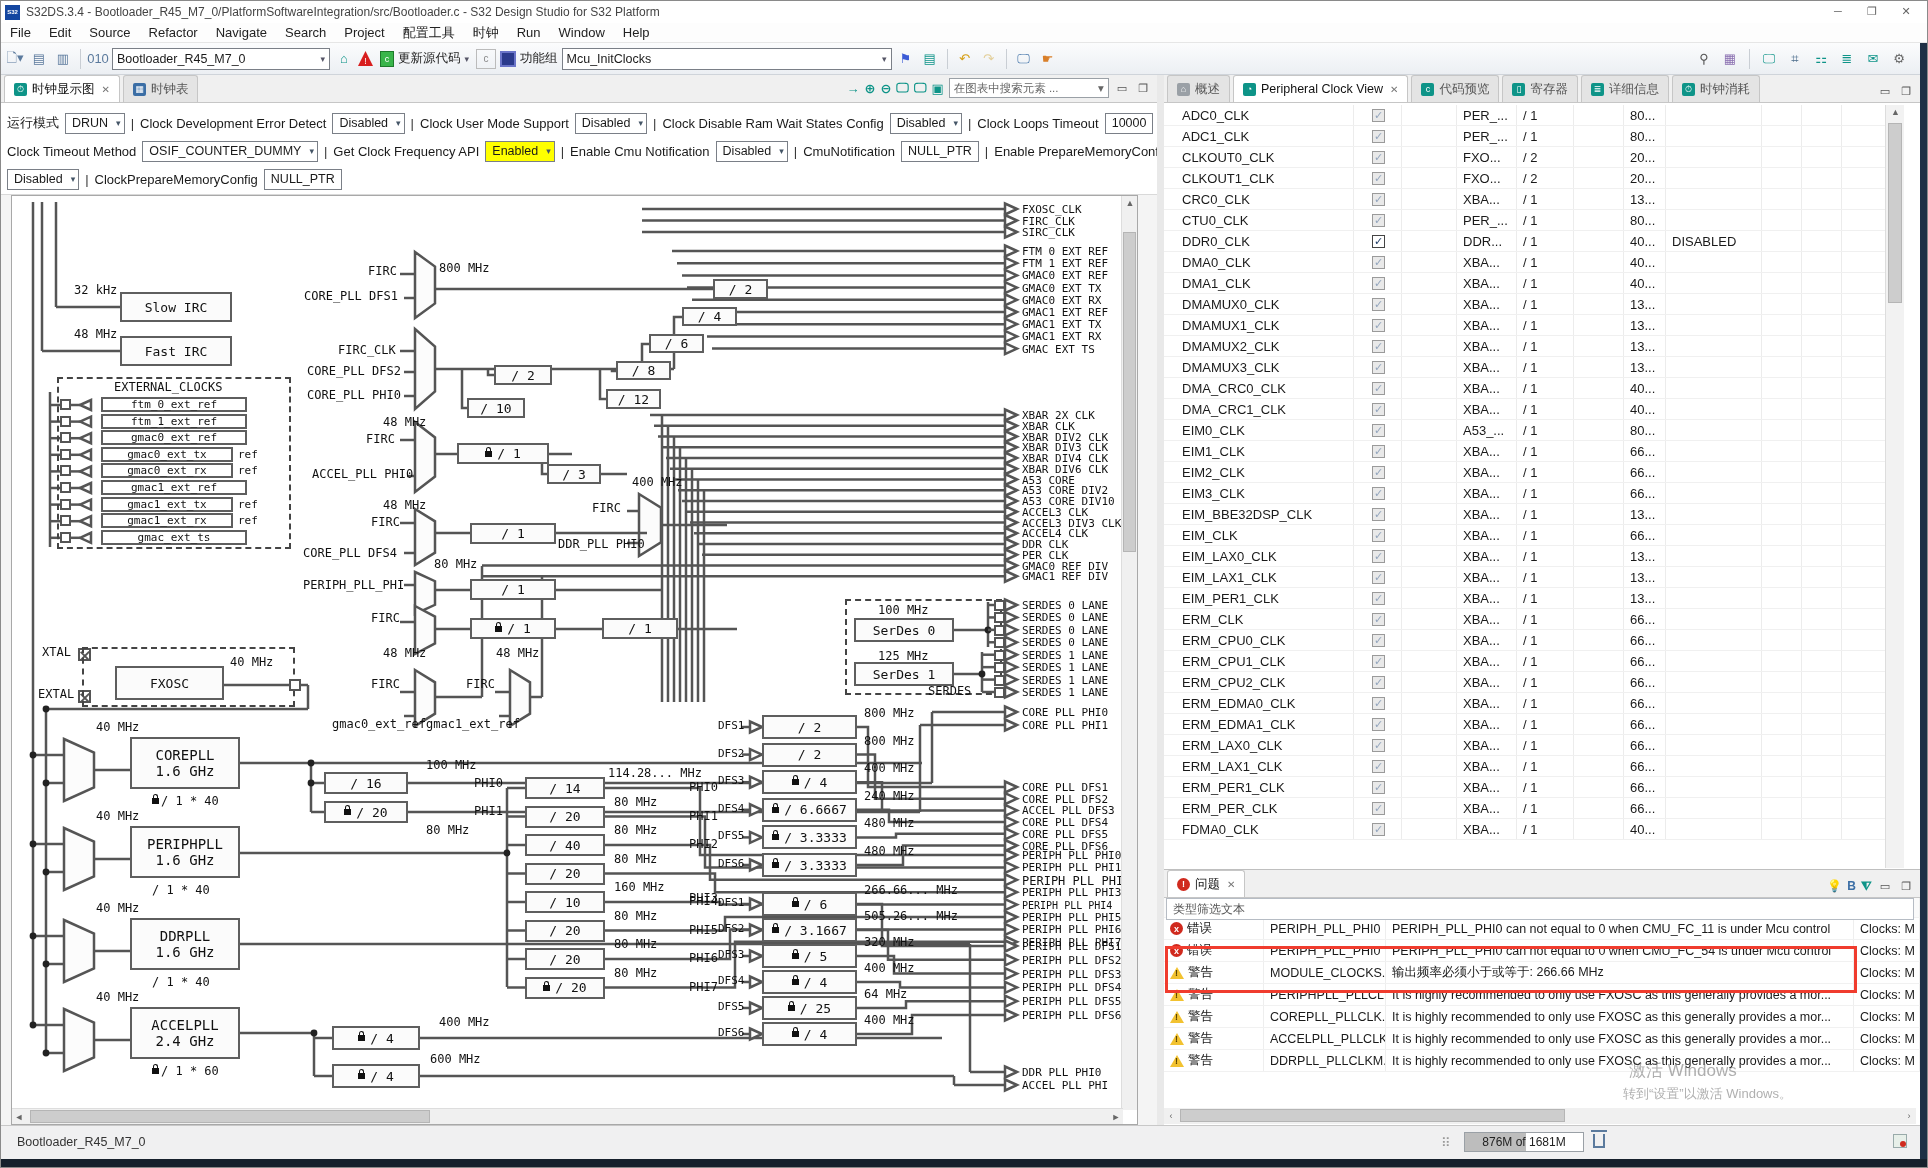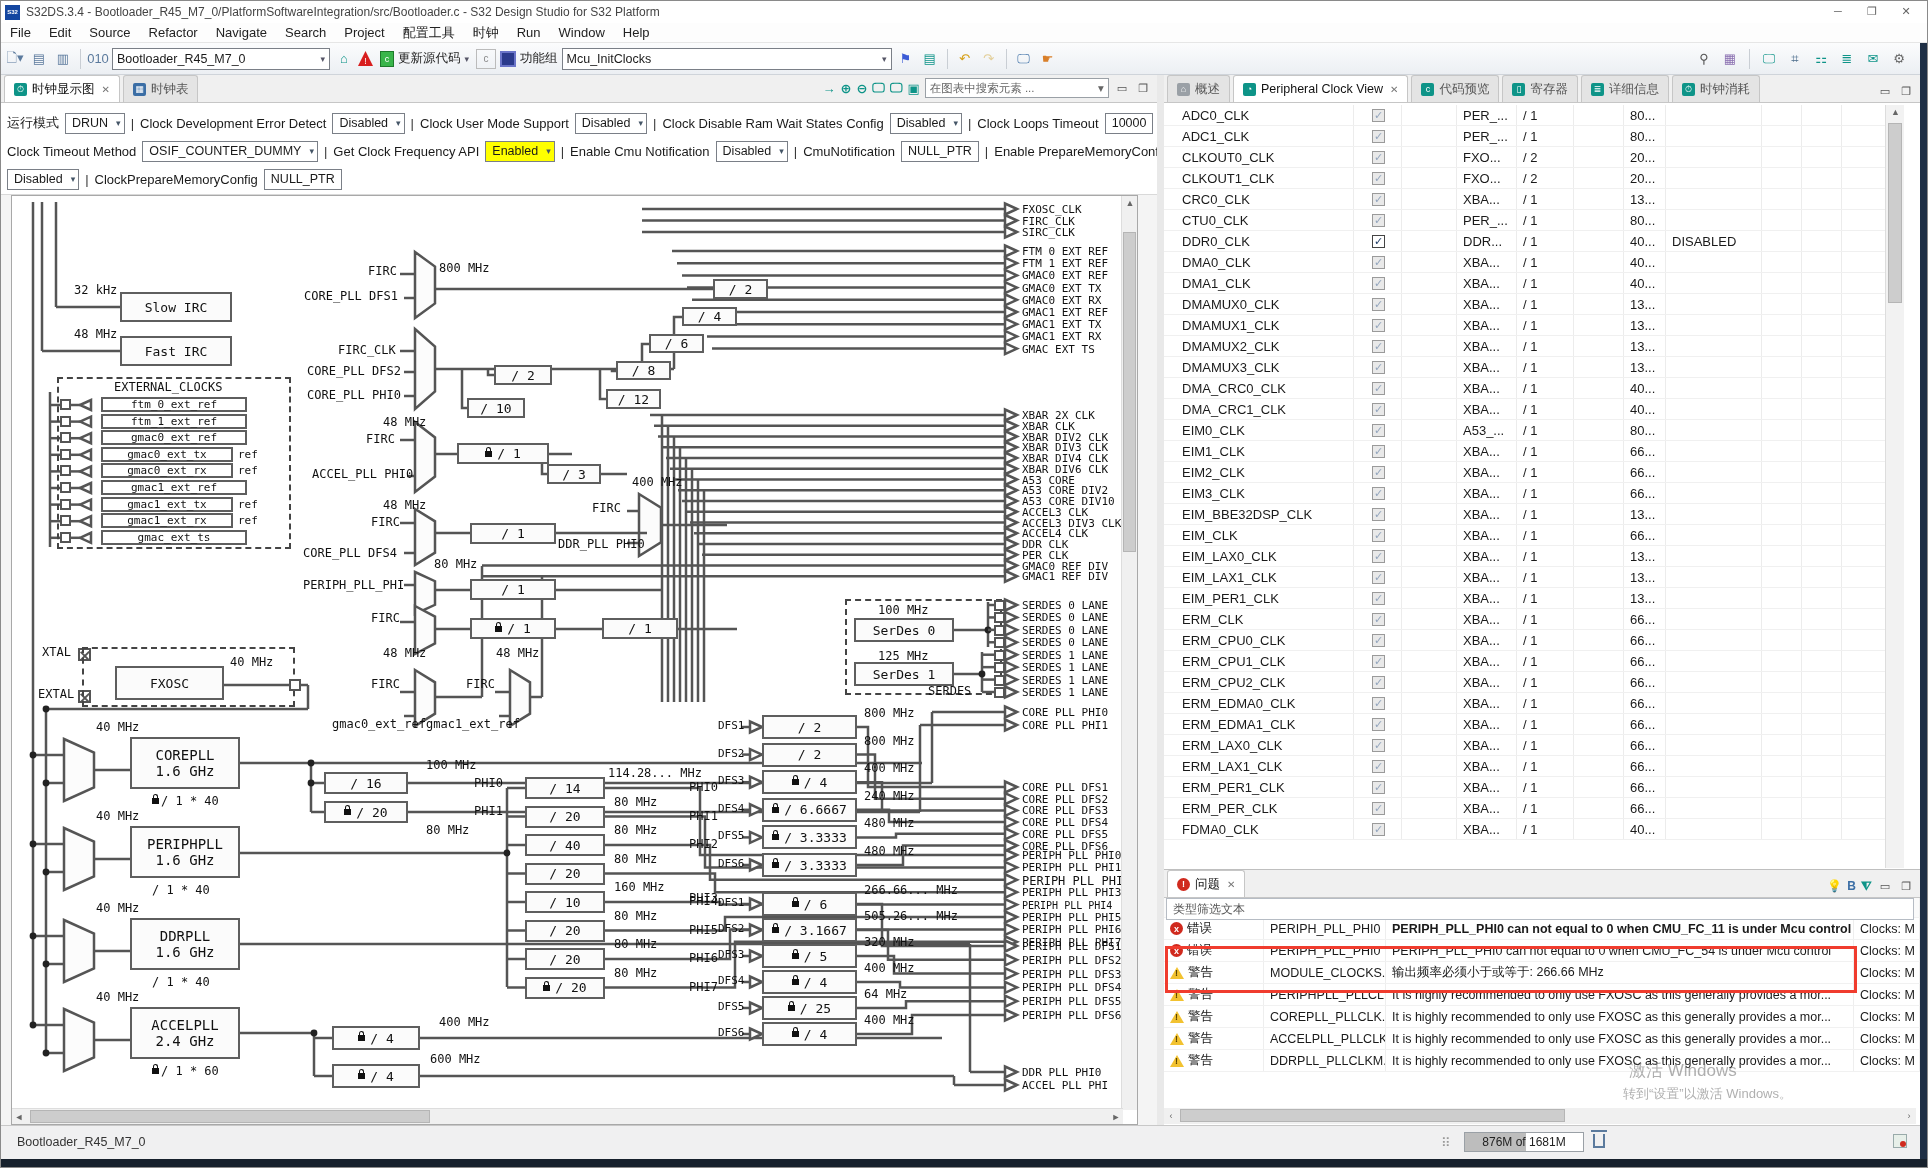--- a/index.html
+++ b/index.html
@@ -28,21 +28,21 @@
   .rpanel { position:absolute; left:1163px; top:74px; width:756px; height:1050px; background:#fff; }
   .tabsrow { position:absolute; left:0; top:0; width:100%; height:28px; background:#f0f0f0; border-bottom:1px solid #c6c6c6; display:flex; align-items:flex-end; }
   .tab { height:27px; display:flex; align-items:center; gap:5px; padding:0 9px; font-size:12.5px; color:#555; background:#e4e4e4; border:1px solid #c6c6c6; border-bottom:none; border-radius:3px 3px 0 0; margin-left:3px; }
   .tab.active { background:#fff; color:#111; }
   .tabclose { font-size:10px; color:#777; margin-left:2px; }
   .tico { width:13px; height:13px; display:inline-flex; align-items:center; justify-content:center; font-size:9px; color:#fff; background:#0e9488; border-radius:2px; }
   .tico.gray { background:#9aa0a6; }
   .tico.blue { background:#3b6ea5; }
   .tabtools { margin-left:auto; display:flex; align-items:center; gap:5px; padding:0 6px 4px 0; }
   .ttl-ic { color:#0e9488; font-size:13px; font-weight:bold; }
-  .searchbox { width:184px; height:20px; border:1px solid #9aa0a6; background:#fff; font-size:11.5px; color:#666; display:flex; align-items:center; padding:0 4px; }
+  .searchbox { width:160px; height:20px; border:1px solid #9aa0a6; background:#fff; font-size:11.5px; color:#666; display:flex; align-items:center; padding:0 4px; }
   .minmax { color:#555; font-size:11px; padding:0 3px; }
   
   .cfgarea { position:absolute; left:0; top:28px; width:100%; height:92px; background:#fff; border-bottom:1px solid #d9d9d9; font-size:13px; padding:6px 6px 0 6px; }
   .cfgrow { display:flex; align-items:center; height:28px; gap:6px; white-space:nowrap; }
   .cfgsel { height:21px; border:1px solid #7a7f87; background:#fff; display:flex; align-items:center; font-size:12.5px; padding:0 3px 0 6px; gap:8px; }
   .cfgsel .car { font-size:9px; color:#456; }
   .hl { background:#ffff00; }
   .cfgtxt { height:21px; border:1px solid #7a7f87; background:#fff; display:flex; align-items:center; font-size:12.5px; padding:0 6px; }
   .pipe { color:#333; }
   
@@ -643,21 +643,21 @@
       <div class="dbox" style="left: 750px; top: 519px; width: 95px; height: 24px;"><div>/ 2</div></div>
       <div class="dlbl" style="left: 852px; top: 511px;">800 MHz</div>
       <div class="dlbl" style="left: 1010px; top: 586px; font-size: 11px;">CORE PLL DFS1</div>
       <div class="dlbl" style="left: 706px; top: 551.6px; font-size: 11px;">DFS2</div>
       <div class="dbox" style="left: 750px; top: 546.6px; width: 95px; height: 24px;"><div>/ 2</div></div>
       <div class="dlbl" style="left: 852px; top: 538.6px;">800 MHz</div>
       <div class="dlbl" style="left: 1010px; top: 597.7px; font-size: 11px;">CORE PLL DFS2</div>
       <div class="dlbl" style="left: 706px; top: 579.2px; font-size: 11px;">DFS3</div>
       <div class="dbox" style="left: 750px; top: 574.2px; width: 95px; height: 24px;"><div class="lock"></div><div>/ 4</div></div>
       <div class="dlbl" style="left: 852px; top: 566.2px;">400 MHz</div>
-      <div class="dlbl" style="left: 1010px; top: 609.4px; font-size: 11px;">CORE PLL DFS3</div>
+      <div class="dlbl" style="left: 1010px; top: 609.4px; font-size: 11px;">ACCEL PLL DFS3</div>
       <div class="dlbl" style="left: 706px; top: 606.8px; font-size: 11px;">DFS4</div>
       <div class="dbox" style="left: 750px; top: 601.8px; width: 95px; height: 24px;"><div class="lock"></div><div>/ 6.6667</div></div>
       <div class="dlbl" style="left: 852px; top: 593.8px;">240 MHz</div>
       <div class="dlbl" style="left: 1010px; top: 621.1px; font-size: 11px;">CORE PLL DFS4</div>
       <div class="dlbl" style="left: 706px; top: 634.4px; font-size: 11px;">DFS5</div>
       <div class="dbox" style="left: 750px; top: 629.4px; width: 95px; height: 24px;"><div class="lock"></div><div>/ 3.3333</div></div>
       <div class="dlbl" style="left: 852px; top: 621.4px;">480 MHz</div>
       <div class="dlbl" style="left: 1010px; top: 632.8px; font-size: 11px;">CORE PLL DFS5</div>
       <div class="dlbl" style="left: 706px; top: 662px; font-size: 11px;">DFS6</div>
       <div class="dbox" style="left: 750px; top: 657px; width: 95px; height: 24px;"><div class="lock"></div><div>/ 3.3333</div></div>
@@ -1344,21 +1344,21 @@
         <div class="pc" style="width: 122px;">资源</div>
         <div class="pc" style="width: 468px;">问题</div>
         <div class="pc" style="width: 66px;">来源</div>
       </div>
       <div class="prow">
         <div class="pc" style="width: 100px;">
           <div class="errico">x</div>
           <div>错误</div>
         </div>
         <div class="pc" style="width: 122px;">PERIPH_PLL_PHI0</div>
-        <div class="pc" style="width: 468px; font-weight: bold;">PERIPH_PLL_PHI0 can not equal to 0 when CMU_FC_11 is under Mcu control</div>
+        <div class="pc" style="width: 468px;">PERIPH_PLL_PHI0 can not equal to 0 when CMU_FC_11 is under Mcu control</div>
         <div class="pc" style="width: 66px;">Clocks: M</div>
       </div>
       <div class="prow">
         <div class="pc" style="width: 100px;">
           <div class="errico">x</div>
           <div>错误</div>
         </div>
         <div class="pc" style="width: 122px;">PERIPH_PLL_PHI0</div>
         <div class="pc" style="width: 468px;">PERIPH_PLL_PHI0 can not equal to 0 when CMU_FC_54 is under Mcu control</div>
         <div class="pc" style="width: 66px;">Clocks: M</div>

